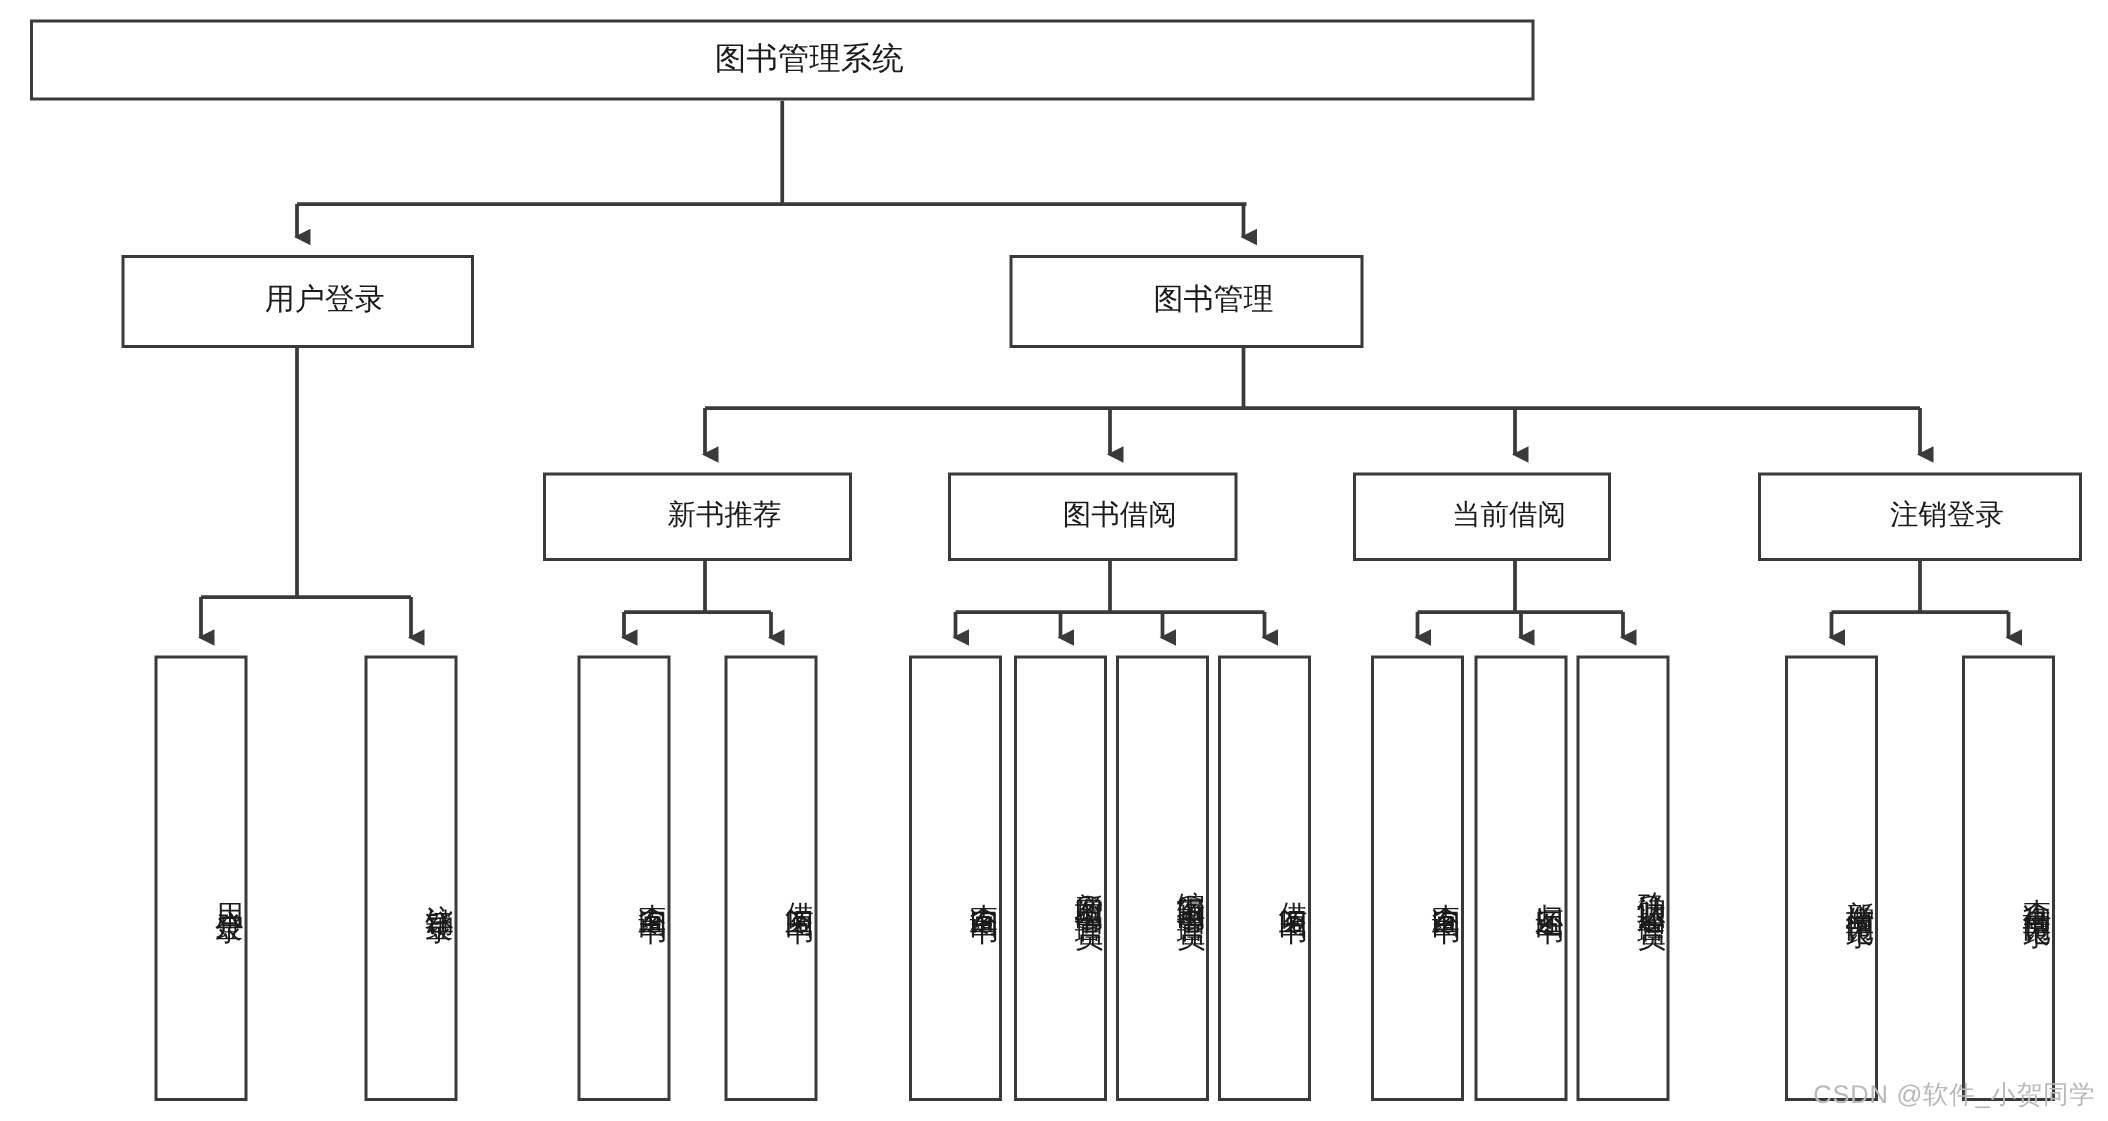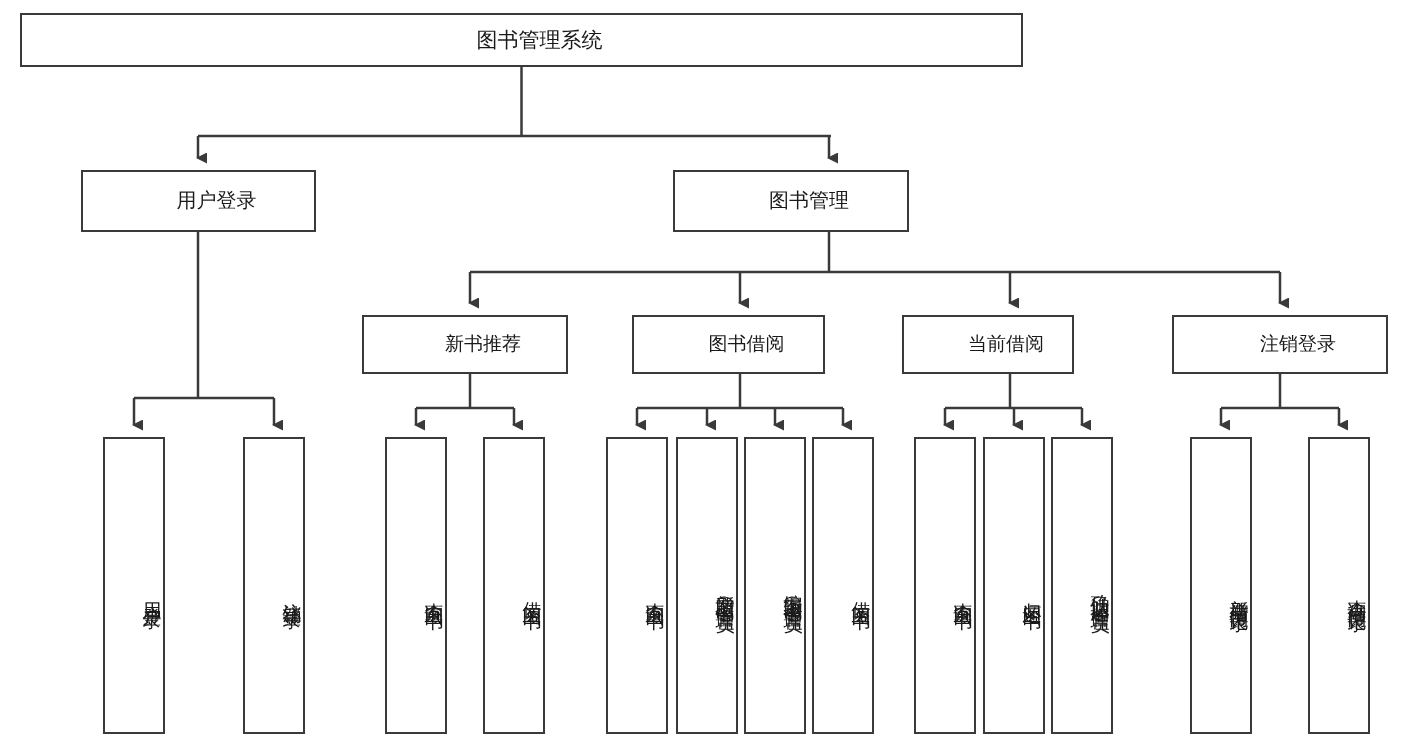--- a/index.html
+++ b/index.html
@@ -178,14 +178,15 @@
   <div class="node leaf" style="left: 1051px; top: 437px; width: 62px; height: 297px;">
     <span class="leaf-text">确认归还（管理员）</span>
   </div>
   <div class="node leaf" style="left: 1190px; top: 437px; width: 62px; height: 297px;">
     <span class="leaf-text">新增借阅记录</span>
   </div>
   <div class="node leaf" style="left: 1308px; top: 437px; width: 62px; height: 297px;">
     <span class="leaf-text">查询借阅记录</span>
   </div>
 
+  <div class="watermark">CSDN @软件_小贺同学</div>
 
 </div>
 
 </body></html>

